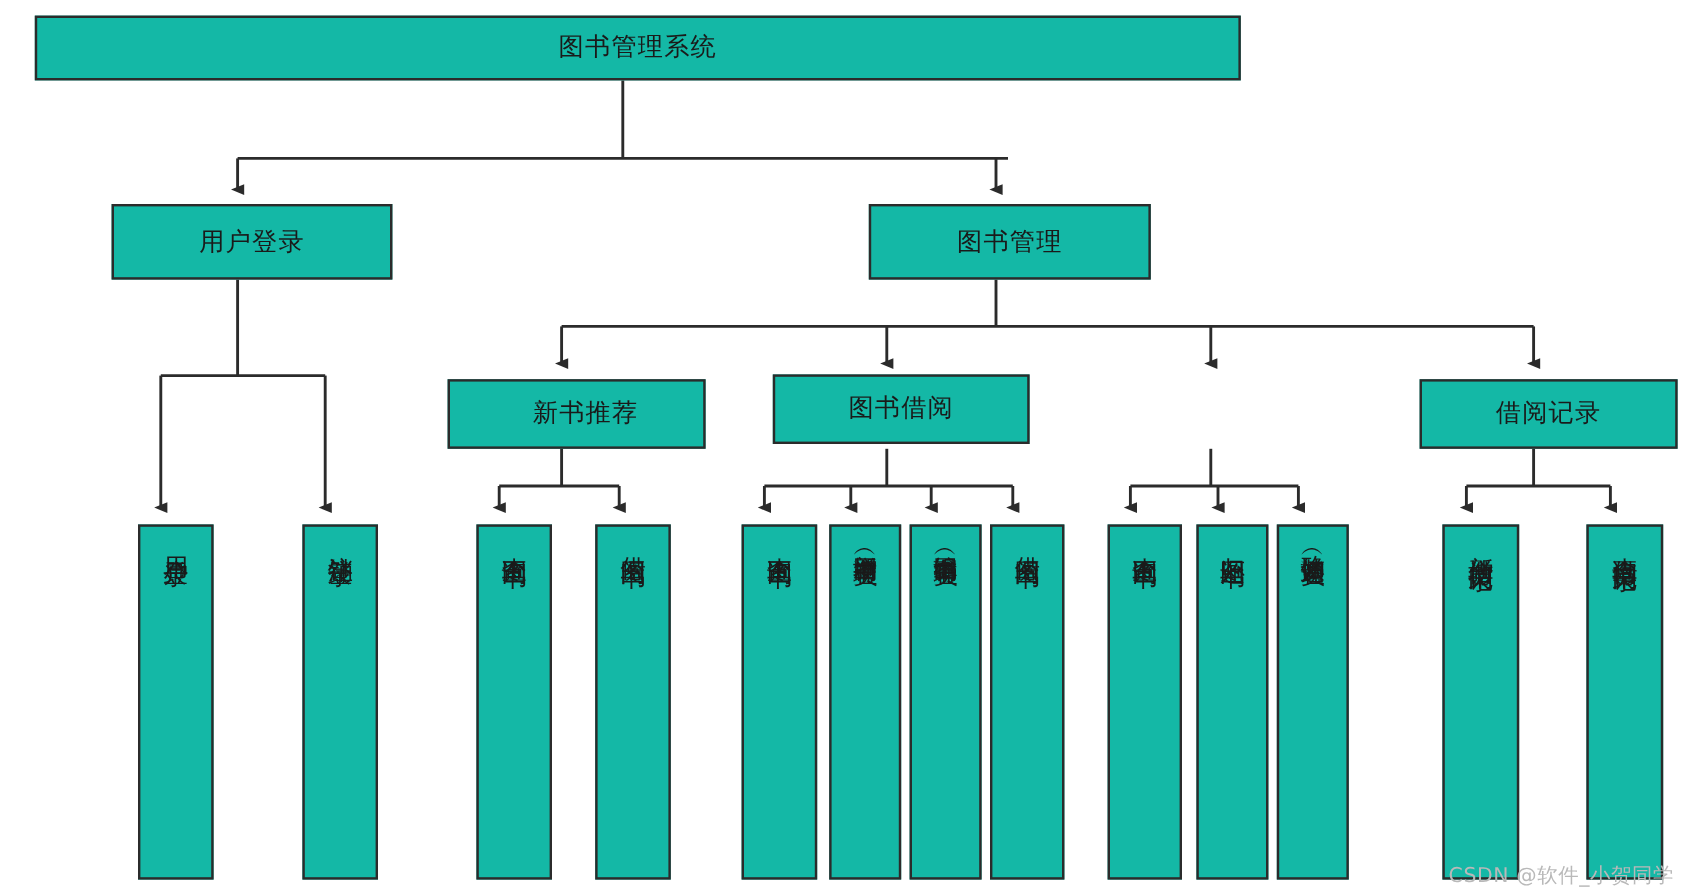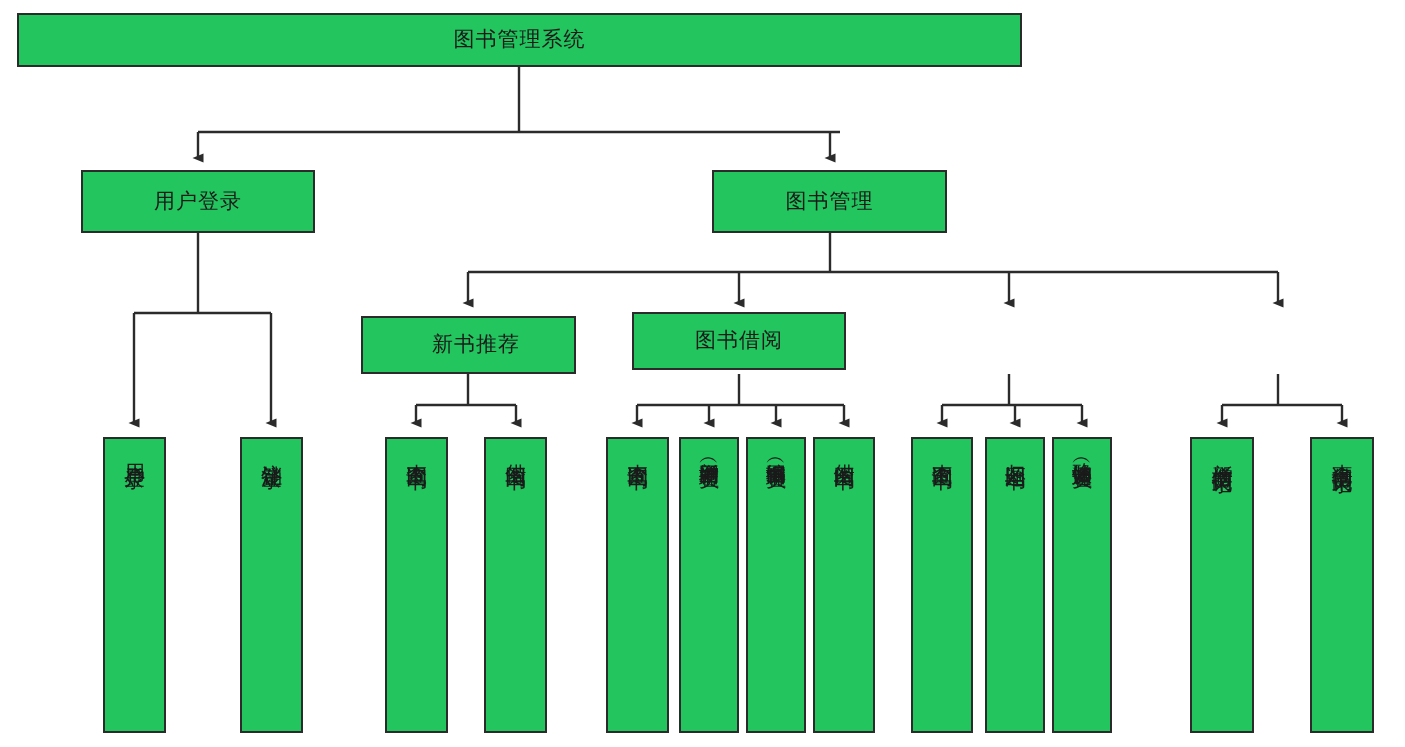--- a/index.html
+++ b/index.html
@@ -23,25 +23,26 @@
     position: absolute;
     left: 0;
     top: 0;
     width: 1405px;
     height: 747px;
   }
   .node-box {
     position: absolute;
     box-sizing: border-box;
     border: 2px solid #2b2b2b;
-    background: #22c55e;
+    background: #14b8a6;
     display: flex;
     align-items: center;
     justify-content: center;
     color: #1a1a1a;
+    margin-left: 12px;
   }
   .node-box.horizontal {
     font-size: 21px;
     letter-spacing: 1px;
     line-height: 1.2;
   }
   .node-box.vertical {
     writing-mode: vertical-rl;
     text-orientation: upright;
     font-size: 21px;
@@ -120,29 +121,31 @@
     </g>
   </svg>
 
   <div class="node-box horizontal" style="left: 17px; top: 13px; width: 1005px; height: 54px;">图书管理系统</div>
 
   <div class="node-box horizontal" style="left: 81px; top: 170px; width: 234px; height: 63px;">用户登录</div>
   <div class="node-box horizontal" style="left: 712px; top: 170px; width: 235px; height: 63px;">图书管理</div>
 
   <div class="node-box horizontal" style="left: 361px; top: 316px; width: 215px; height: 58px; padding-left: 15px;">新书推荐</div>
   <div class="node-box horizontal" style="left: 632px; top: 312px; width: 214px; height: 58px;">图书借阅</div>
+  <div class="node-box horizontal" style="left: 1171px; top: 316px; width: 215px; height: 58px;">借阅记录</div>
 
   <div class="node-box vertical" style="left: 103px; top: 437px; width: 63px; height: 296px;">用户登录</div>
   <div class="node-box vertical" style="left: 240px; top: 437px; width: 63px; height: 296px;">注销登录</div>
   <div class="node-box vertical" style="left: 385px; top: 437px; width: 63px; height: 296px;">查询图书</div>
   <div class="node-box vertical" style="left: 484px; top: 437px; width: 63px; height: 296px;">借阅图书</div>
   <div class="node-box vertical" style="left: 606px; top: 437px; width: 63px; height: 296px;">查询图书</div>
   <div class="node-box vertical tall-text" style="left: 679px; top: 437px; width: 60px; height: 296px;">新增图书（管理员）</div>
   <div class="node-box vertical tall-text" style="left: 746px; top: 437px; width: 60px; height: 296px;">编辑图书（管理员）</div>
   <div class="node-box vertical" style="left: 813px; top: 437px; width: 62px; height: 296px;">借阅图书</div>
   <div class="node-box vertical" style="left: 911px; top: 437px; width: 62px; height: 296px;">查询图书</div>
   <div class="node-box vertical" style="left: 985px; top: 437px; width: 60px; height: 296px;">归还图书</div>
   <div class="node-box vertical tall-text" style="left: 1052px; top: 437px; width: 60px; height: 296px;">确认归还（管理员）</div>
   <div class="node-box vertical" style="left: 1190px; top: 437px; width: 64px; height: 296px;">新增借阅记录</div>
   <div class="node-box vertical" style="left: 1310px; top: 437px; width: 64px; height: 296px;">查询借阅记录</div>
 
+  <div class="watermark">CSDN @软件_小贺同学</div>
 
 </div>
 
 </body></html>

